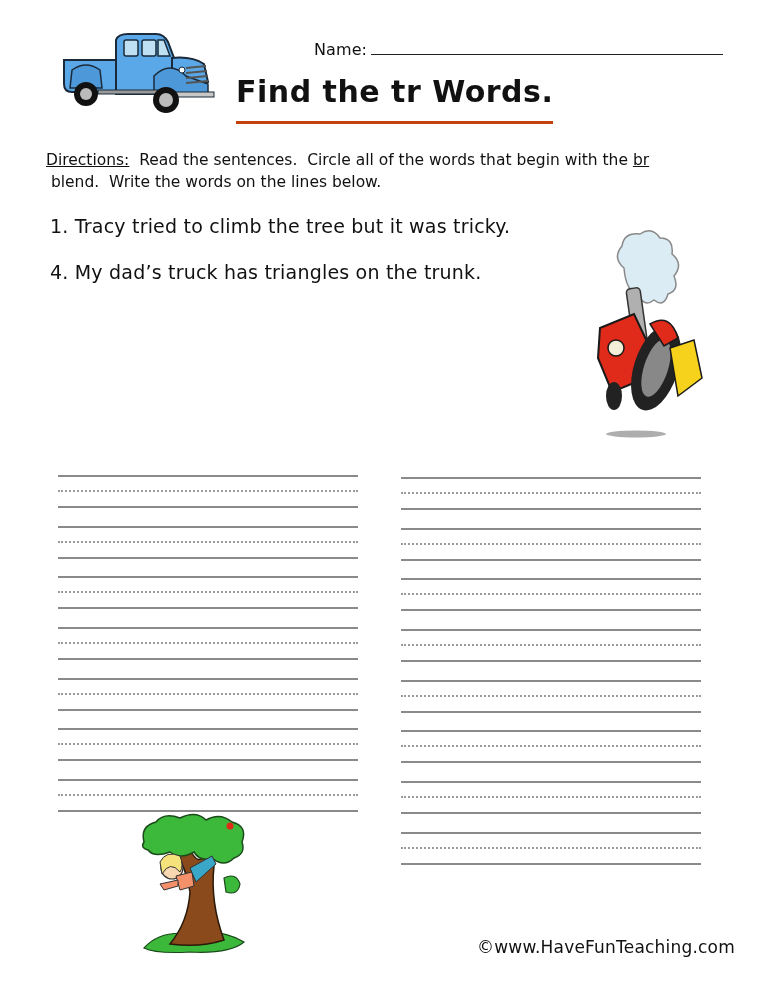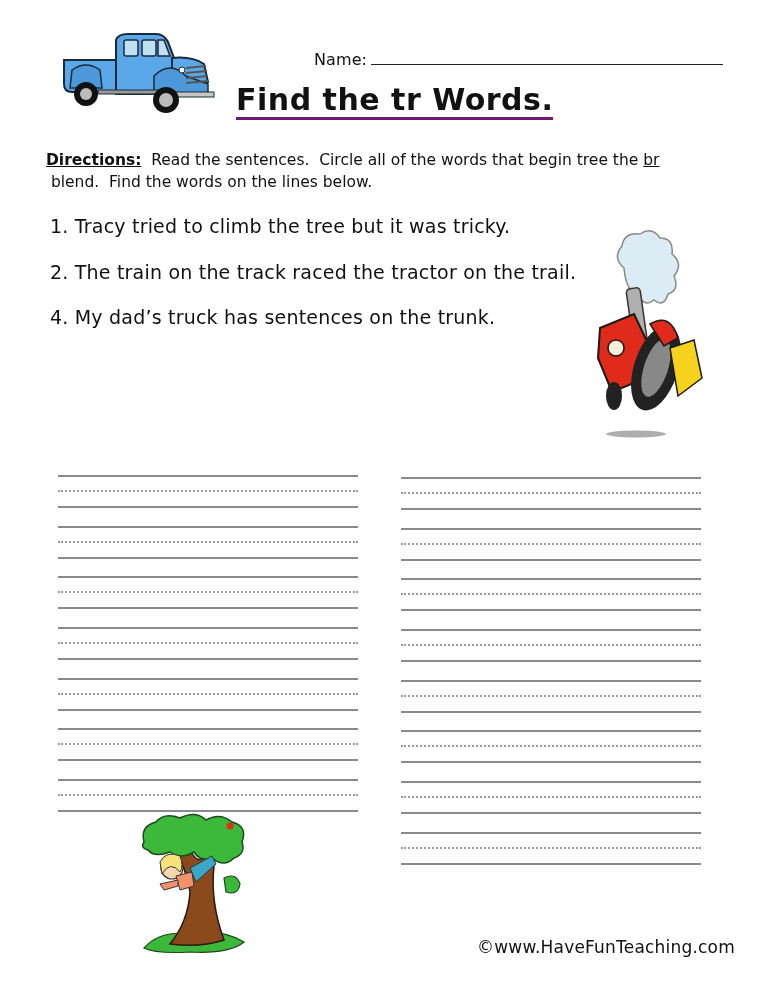--- a/index.html
+++ b/index.html
@@ -2,28 +2,28 @@
 <html><head>
 <meta charset="utf-8">
 <style>
   html, body { margin:0; padding:0; background:#ffffff; }
   body { width:772px; height:1000px; position:relative; overflow:hidden;
          font-family:"DejaVu Sans", "Liberation Sans", sans-serif; color:#111; }
   .abs { position:absolute; }
 
   
   .truck { left:58px; top:30px; width:160px; height:84px; }
-  .name-row { left:314px; top:50px; font-size:16px; white-space:nowrap; letter-spacing:0.1px; }
+  .name-row { left:314px; top:40px; font-size:16px; white-space:nowrap; letter-spacing:0.1px; }
   .name-line { display:inline-block; width:352px; border-bottom:1px solid #222; height:14px; vertical-align:baseline; margin-left:4px; }
-  .title { left:236px; top:84px; font-size:30px; font-weight:bold; letter-spacing:0.5px;
-           border-bottom:3px solid #701a75; line-height:32px; padding-bottom:1px; white-space:nowrap; }
+  .title { left:236px; top:76px; font-size:30px; font-weight:bold; letter-spacing:0.5px;
+           border-bottom:3px solid #c2410c; line-height:32px; padding-bottom:13px; white-space:nowrap; }
 
   
   .directions { left:46px; top:149px; width:690px; font-size:15.5px; line-height:22px; }
-  .dir-label { font-weight:bold; text-decoration:underline; }
+  .dir-label { font-weight:normal; text-decoration:underline; }
   .u { text-decoration:underline; }
 
   
   .sentences { left:50px; top:213px; margin:0; padding:0; list-style:none; }
   .sentences li { font-size:19px; height:45.5px; line-height:26px; white-space:nowrap; letter-spacing:0.2px; }
 
   
   .tractor { left:594px; top:228px; width:110px; height:215px; }
 
   
@@ -79,27 +79,26 @@
   </svg>
 </div>
 
 <div class="abs name-row">
   <span>Name:</span><span class="name-line"></span>
 </div>
 
 <div class="abs title"><span>Find the </span><span>tr</span><span> Words.</span></div>
 
 <div class="abs directions">
-  <span class="dir-label">Directions:</span><span style="white-space:pre-wrap">  Read the sentences.  Circle all of the words that begin tree the </span><span class="u">br</span><br><span style="white-space:pre-wrap"> blend.  Find the words on the lines below.</span>
+  <span class="dir-label">Directions:</span><span style="white-space:pre-wrap">  Read the sentences.  Circle all of the words that begin with the </span><span class="u">br</span><br><span style="white-space:pre-wrap"> blend.  Write the words on the lines below.</span>
 </div>
 
 <ol class="abs sentences">
   <li><span>1.</span> <span>Tracy tried to climb the tree but it was tricky.</span></li>
-  <li><span>2.</span> <span>The train on the track raced the tractor on the trail.</span></li>
-  <li><span>4.</span> <span>My dad’s truck has sentences on the trunk.</span></li>
+  <li><span>4.</span> <span>My dad’s truck has triangles on the trunk.</span></li>
 </ol>
 
 <div class="abs tractor">
   <svg width="110" height="215" viewBox="0 0 110 215">
 
     <path d="M30 40 Q18 30 28 18 Q30 4 46 6 Q58 -2 66 10 Q80 10 78 26 Q90 36 80 48 Q86 62 74 66 Q70 80 60 72 Q50 80 44 66 Q32 64 30 40 Z" fill="#dcecf4" stroke="#888" stroke-width="1.5"></path>
 
     <rect x="36" y="60" width="14" height="60" rx="4" fill="#b0b0b0" stroke="#333" stroke-width="1.5" transform="rotate(-8 43 90)"></rect>
 
     <path d="M6 100 L40 86 L56 120 L52 150 L18 164 L4 130 Z" fill="#e02a1a" stroke="#1a1a1a" stroke-width="2"></path>

